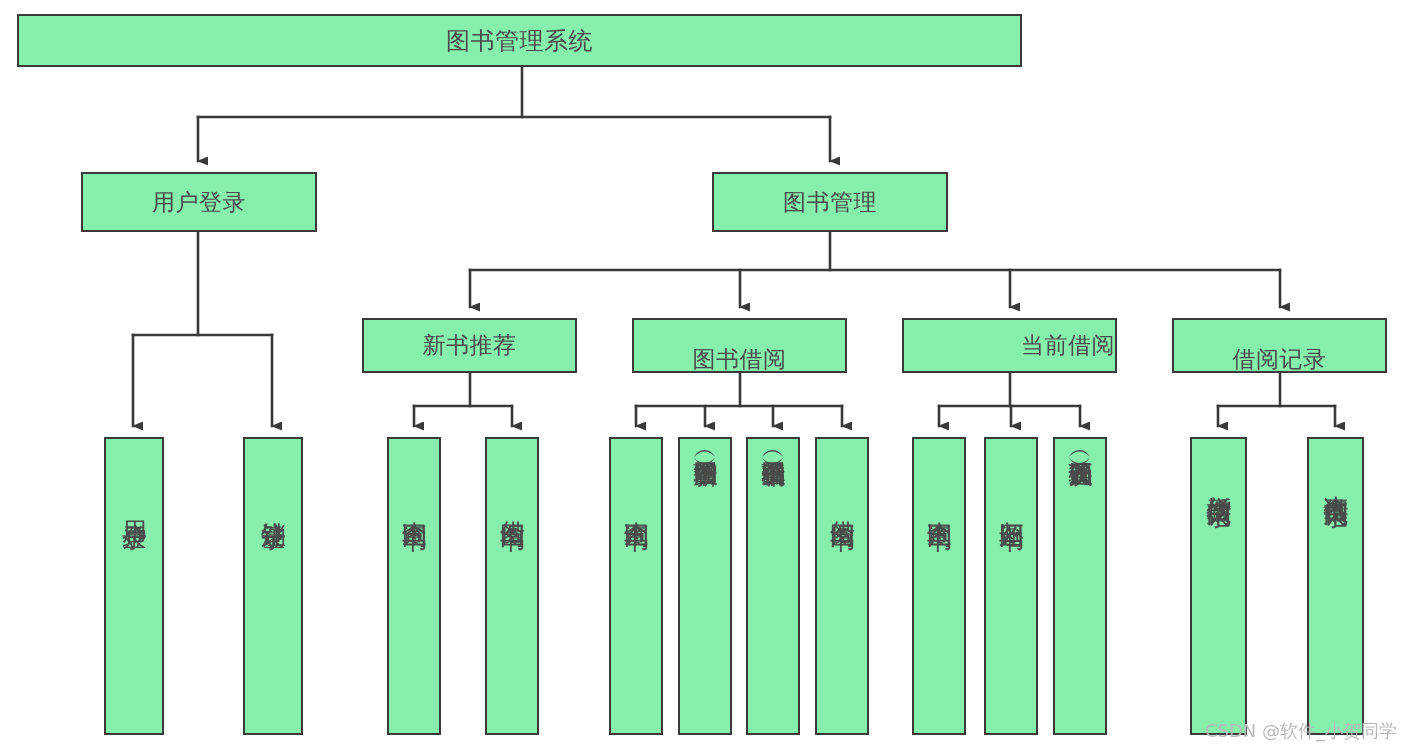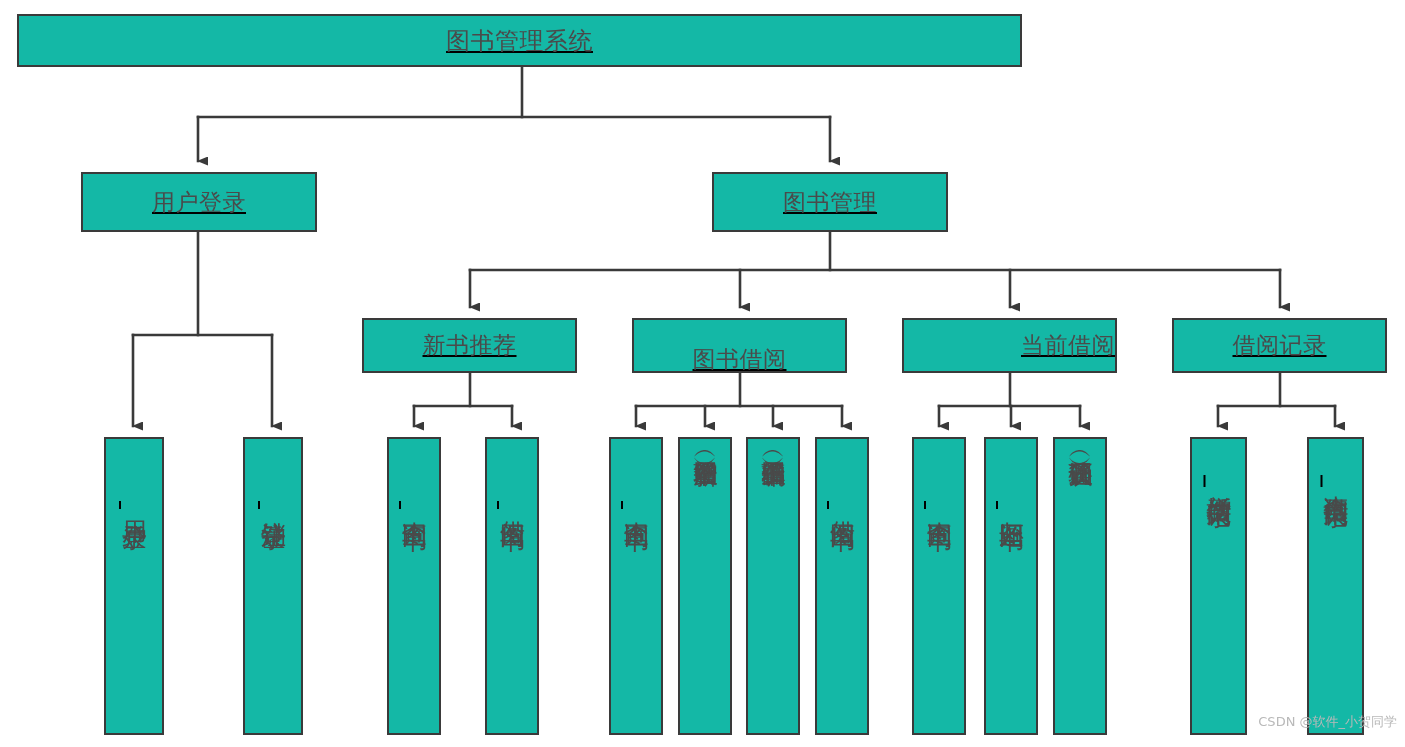--- a/index.html
+++ b/index.html
@@ -6,27 +6,26 @@
   body{
     width:1405px;height:747px;overflow:hidden;
     font-family:"DejaVu Sans","Liberation Sans",sans-serif;
   }
   #diagram-root{position:relative;width:1405px;height:747px;background:#fff;}
   svg#wires{position:absolute;left:0;top:0;width:1405px;height:747px;}
 
   .node{
     position:absolute;
     box-sizing:border-box;
-    background:#14b8a6;
+    background:#86efac;
     border:2.5px solid #3a3a3a;
     display:flex;
     align-items:center;
     justify-content:center;
     z-index:2;
-    text-decoration:underline;
   }
   .node .label{
     color:#4a4a4a;
     white-space:nowrap;
     letter-spacing:0.5px;
   }
   .node.horiz .label{
     font-size:23px;
     line-height:1;
   }
@@ -44,22 +43,22 @@
     letter-spacing:2px;
     white-space:nowrap;
   }
   .node.vert.tight .label{
     font-size:24px;
     letter-spacing:0px;
   }
   #watermark{
     position:absolute;
     right:8px;
-    bottom:16px;
-    font-size:13px;
+    bottom:4px;
+    font-size:18px;
     color:#b9b9b9;
     z-index:5;
     white-space:nowrap;
     font-family:"DejaVu Sans","Liberation Sans",sans-serif;
     margin-left:40px;
   }
 </style>
 </head>
 <body>
 
@@ -130,21 +129,21 @@
 
   <div class="node horiz" style="left:712px;top:172px;width:236px;height:60px;">
     <span class="label">图书管理</span>
   </div>
   <div class="node horiz" style="left:632px;top:318px;width:215px;height:55px;align-items:flex-end;">
     <span class="label">图书借阅</span>
   </div>
   <div class="node horiz" style="left:902px;top:318px;width:215px;height:55px;justify-content:flex-end;">
     <span class="label">当前借阅</span>
   </div>
-  <div class="node horiz" style="left:1172px;top:318px;width:215px;height:55px;">
+  <div class="node horiz" style="left:1172px;top:318px;width:215px;height:55px;align-items:flex-end;">
     <span class="label">借阅记录</span>
   </div>
 
   <div class="node vert" style="left:104px;top:437px;width:60px;height:298px;padding-top:62px;">
     <span class="label">用户登录</span>
   </div>
   <div class="node vert" style="left:243px;top:437px;width:60px;height:298px;padding-top:62px;">
     <span class="label">注销登录</span>
   </div>
 

